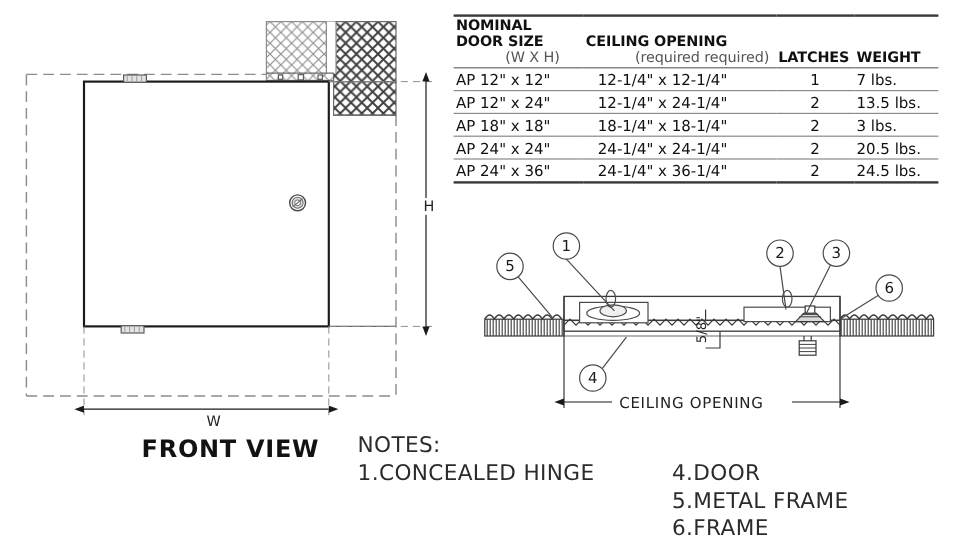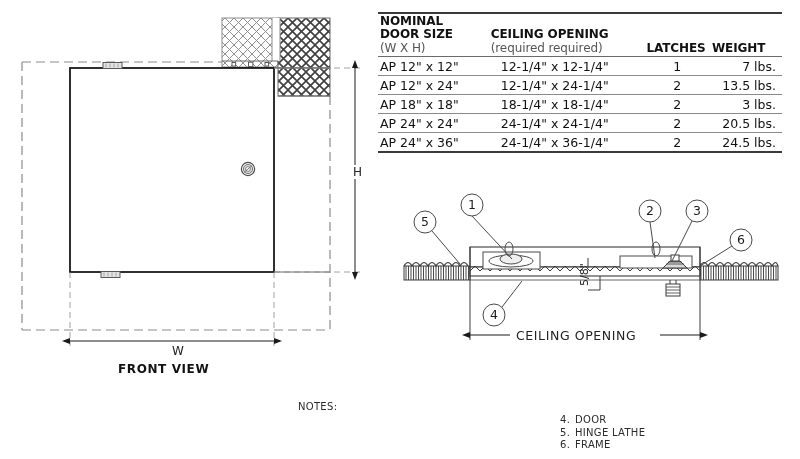--- a/index.html
+++ b/index.html
@@ -47,59 +47,60 @@
     vertical-align: bottom;
     font-weight: bold;
     text-align: left;
     line-height: 1.12;
     font-size: 12px;
     letter-spacing: -0.1px;
   }
   .hdr-sub {
     font-weight: normal;
     color: #555;
+    margin-left: 41px;
   }
   .th-latches, .th-weight { text-align: center; }
   .th-weight { text-align: right; padding-right: 4px;}
   .spec-table thead tr.rule-top th { border-top: 2px solid #3a3a3a; }
   .spec-table thead tr th.under { border-bottom: 1.5px solid #6a6a6a; }
   .spec-table tbody td {
     border-bottom: 1.5px solid #8a8a8a;
     font-size: 12.5px;
     padding-top: 1.5px;
     padding-bottom: 1.5px;
     color: #111;
   }
   .spec-table tbody tr:last-child td { border-bottom: 2px solid #3a3a3a; }
   td.c-size  { text-align: left;  width: 112px; }
   td.c-open  { text-align: left;  width: 148px; padding-left: 12px;}
   td.c-latch { text-align: center; width: 62px; }
-  td.c-weight{ text-align: right; width: 66px; padding-right: 6px;}
+  td.c-weight{ width: 66px; padding-right: 6px;}
 
   
   .view-caption {
     position: absolute;
     font-family: "DejaVu Sans", sans-serif;
     font-weight: bold;
-    font-size: 12px;
+    font-size: 20px;
     letter-spacing: 0.6px;
     color: #121212;
     white-space: nowrap;
   }
   #caption-front { left: 118px; top: 362px; }
   #caption-side  { left: 524px; top: 354px; }
 
   
   .notes {
     position: absolute;
     left: 298px;
-    top: 401px;
+    top: 360px;
     width: 470px;
     font-family: "DejaVu Sans", sans-serif;
-    font-size: 10px;
+    font-size: 18px;
     color: #2b2b2b;
     letter-spacing: 0.3px;
     line-height: 1.28;
   }
   .notes-title { display: block; }
   .notes-cols {
     position: relative;
     margin-top: 0px;
   }
   .notes-col {
@@ -374,27 +375,30 @@
   <div class="callout-num" style="left:686px; top:200px;">3</div>
   <div class="callout-num" style="left:730px; top:229px;">6</div>
   <div class="callout-num" style="left:483px; top:304px;">4</div>
 
   <div class="view-caption" id="caption-front">FRONT VIEW</div>
 
   <div class="notes">
     <span class="notes-title">NOTES:</span>
     <div class="notes-cols">
       <div class="notes-col left">
+        <div class="note-item">
+          <span class="note-num">1.</span><span>CONCEALED HINGE</span>
+        </div>
       </div>
       <div class="notes-col right">
         <div class="note-item">
           <span class="note-num">4.</span><span>DOOR</span>
         </div>
         <div class="note-item">
-          <span class="note-num">5.</span><span>HINGE LATHE</span>
+          <span class="note-num">5.</span><span>METAL FRAME</span>
         </div>
         <div class="note-item">
           <span class="note-num">6.</span><span>FRAME</span>
         </div>
       </div>
     </div>
   </div>
 
 </div>
 

